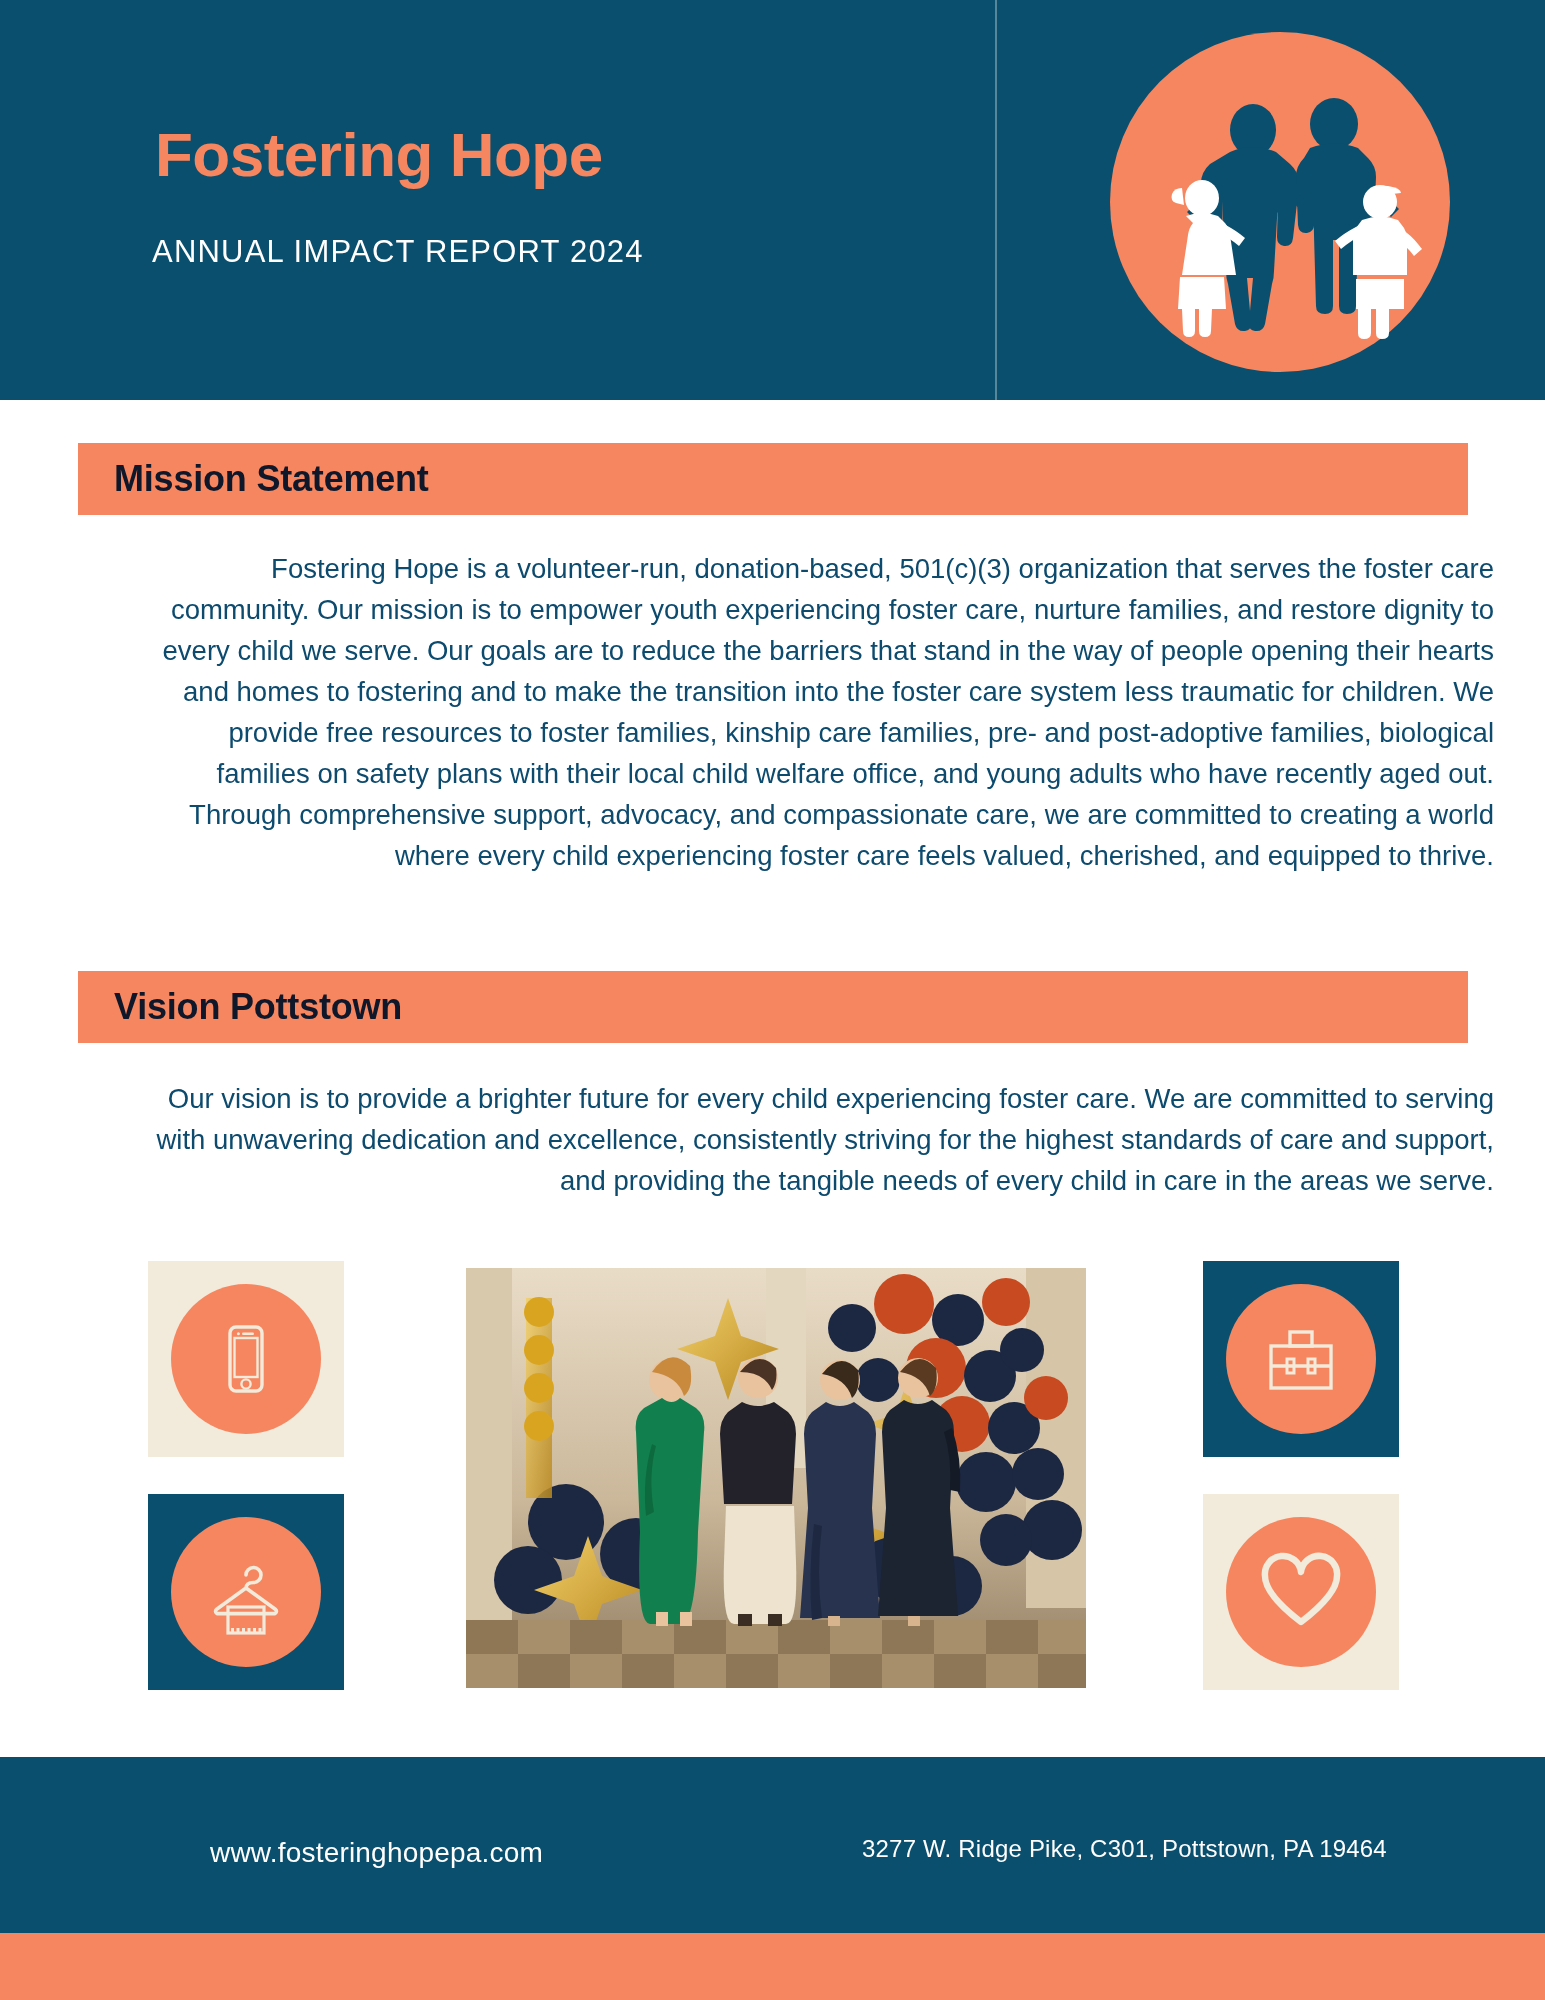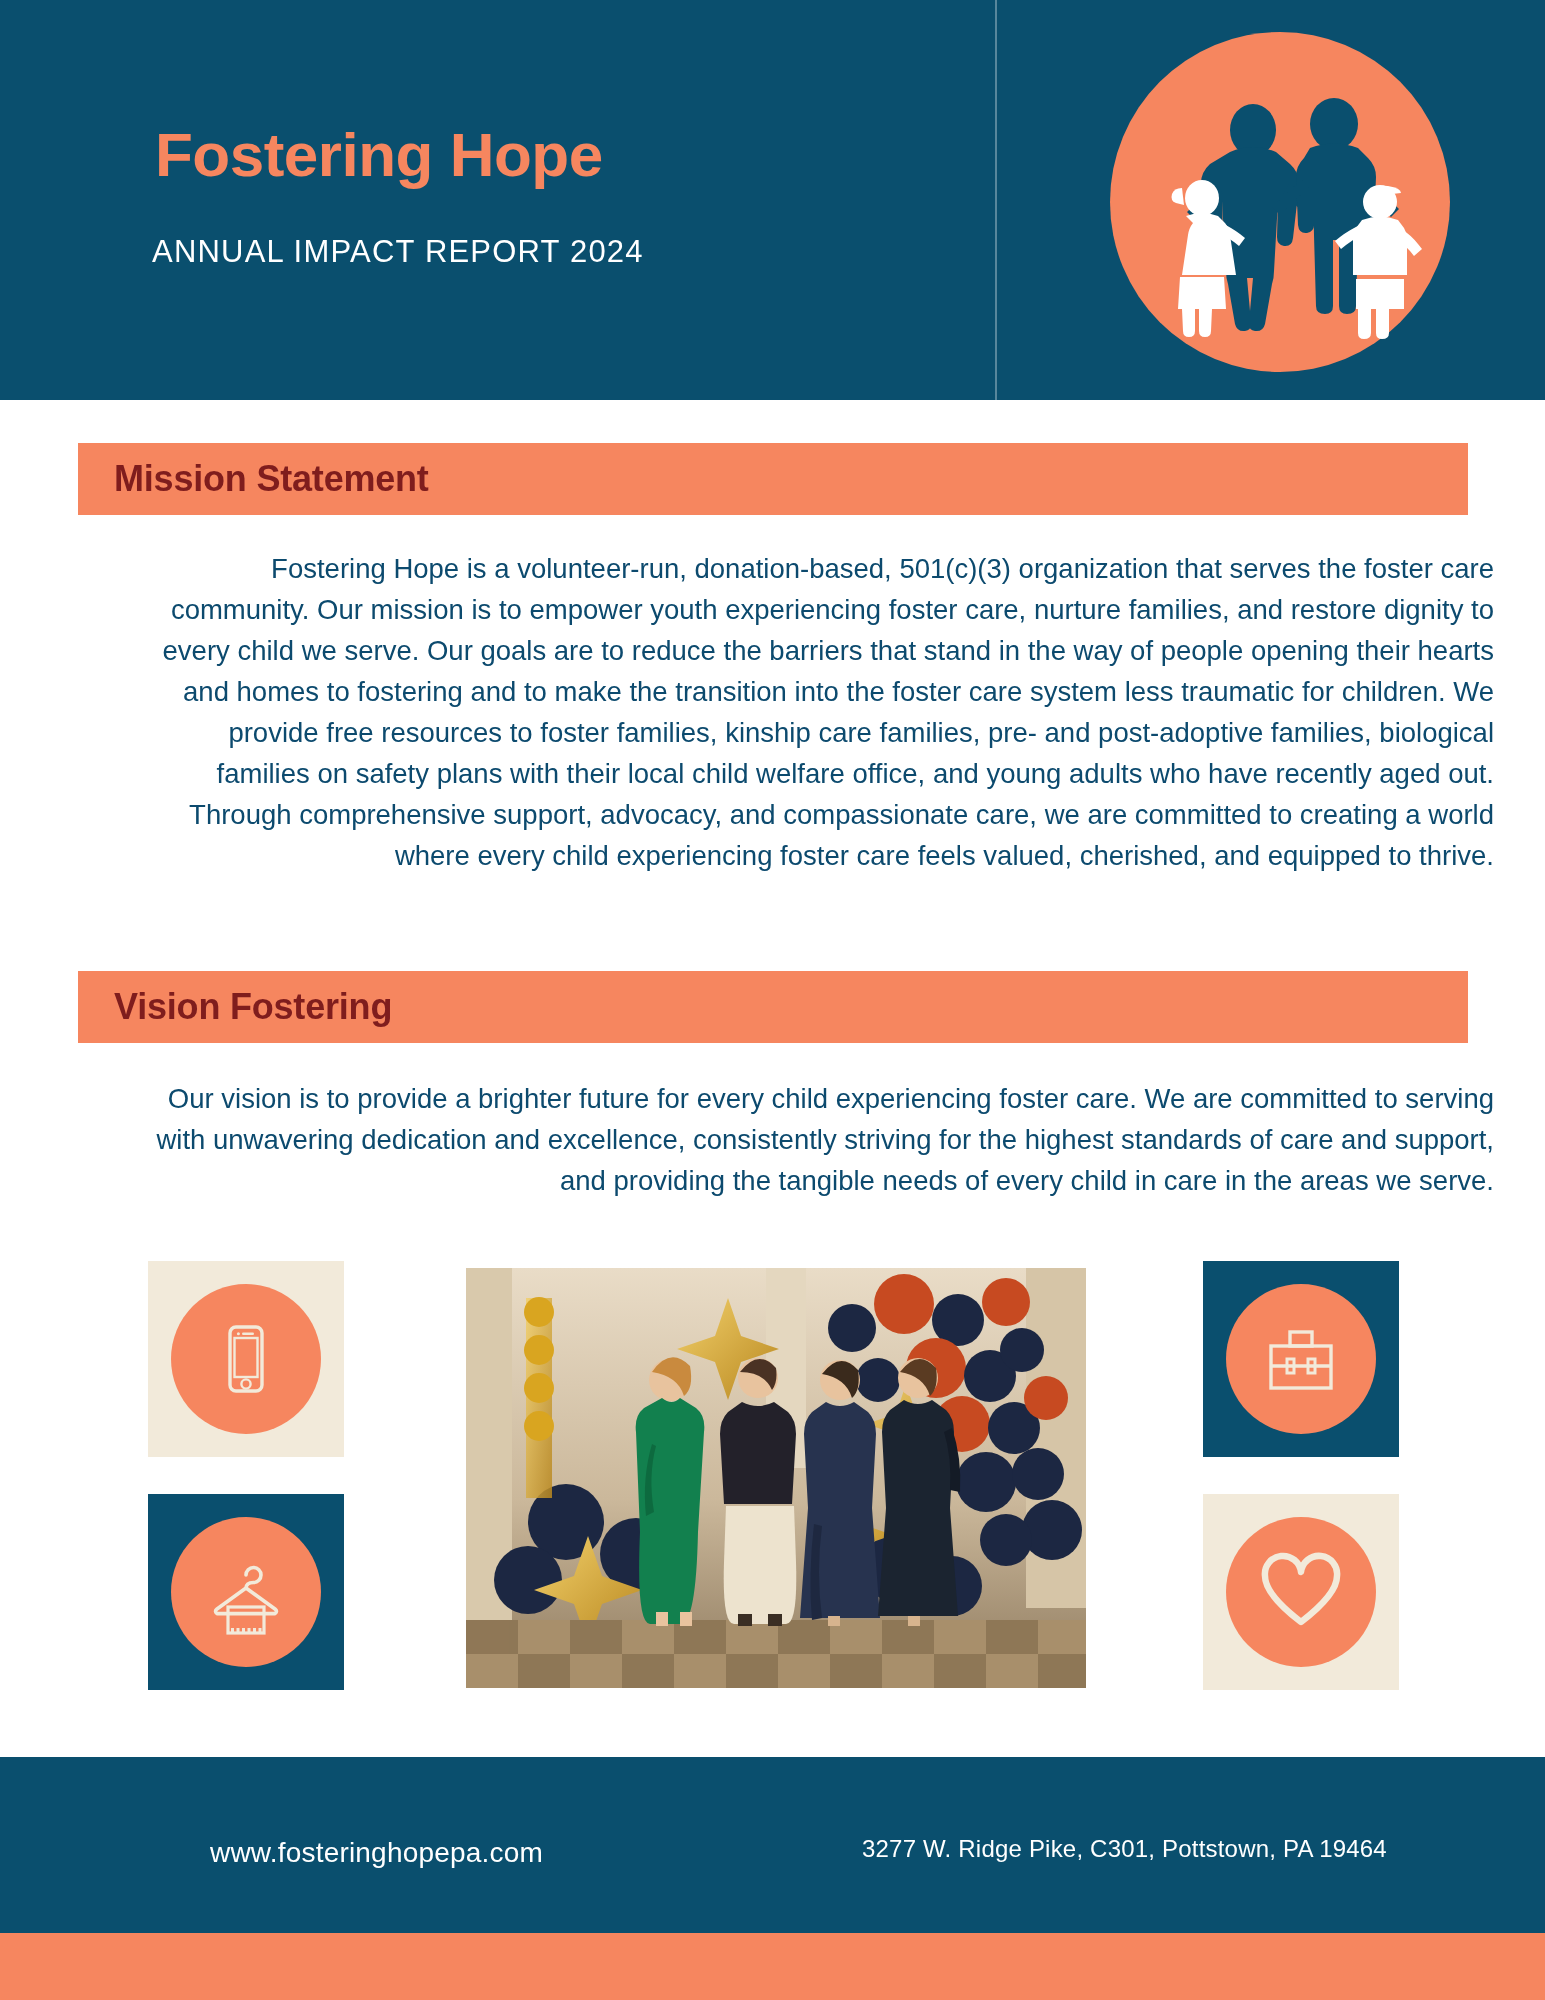--- a/index.html
+++ b/index.html
@@ -40,21 +40,21 @@
   .logo-svg { position:absolute; left:0; top:0; width:340px; height:340px; }
 
   
   .section-bar {
     position:absolute; left:78px; width:1390px; height:72px;
     background:#F6865F;
     display:flex; align-items:center;
   }
   .section-bar .bar-title {
     margin-left:36px;
-    font-size:36px; font-weight:bold; color:#7f1d1d;
+    font-size:36px; font-weight:bold; color:#0f172a;
     letter-spacing:-0.2px;
   }
   #mission-bar { top:443px; }
   #vision-bar  { top:971px; }
 
   
   .body-text {
     position:absolute; left:100px; width:1360px;
     font-size:27.5px; line-height:41px; color:#0c4a6e;
     text-align:right;
@@ -153,21 +153,21 @@
     </g>
   </svg>
 </div>
 
 <div class="section-bar" id="mission-bar">
   <span class="bar-title">Mission Statement</span>
 </div>
 <div class="body-text" id="mission-text">Fostering Hope is a volunteer-run, donation-based, 501(c)(3) organization that serves the foster care community. Our mission is to empower youth experiencing foster care, nurture families, and restore dignity to every child we serve. Our goals are to reduce the barriers that stand in the way of people opening their hearts and homes to fostering and to make the transition into the foster care system less traumatic for children. We provide free resources to foster families, kinship care families, pre- and post-adoptive families, biological families on safety plans with their local child welfare office, and young adults who have recently aged out. Through comprehensive support, advocacy, and compassionate care, we are committed to creating a world where every child experiencing foster care feels valued, cherished, and equipped to thrive.</div>
 
 <div class="section-bar" id="vision-bar">
-  <span class="bar-title">Vision Fostering</span>
+  <span class="bar-title">Vision Pottstown</span>
 </div>
 <div class="body-text" id="vision-text">Our vision is to provide a brighter future for every child experiencing foster care. We are committed to serving with unwavering dedication and excellence, consistently striving for the highest standards of care and support, and providing the tangible needs of every child in care in the areas we serve.</div>
 
 <div class="tile cream" id="tile-phone">
   <div class="tile-circle">
     <svg width="78" height="78" viewBox="0 0 78 78">
       <rect x="23" y="7" width="32" height="64" rx="6" ry="6" fill="none" stroke="#F2EADA" stroke-width="3.4"></rect>
       <rect x="27.5" y="18" width="23" height="39" fill="none" stroke="#F2EADA" stroke-width="2.4"></rect>
       <rect x="35" y="12.4" width="12" height="2.6" rx="1.3" fill="#F2EADA"></rect>
       <circle cx="31.4" cy="13.7" r="1.5" fill="#F2EADA"></circle>

